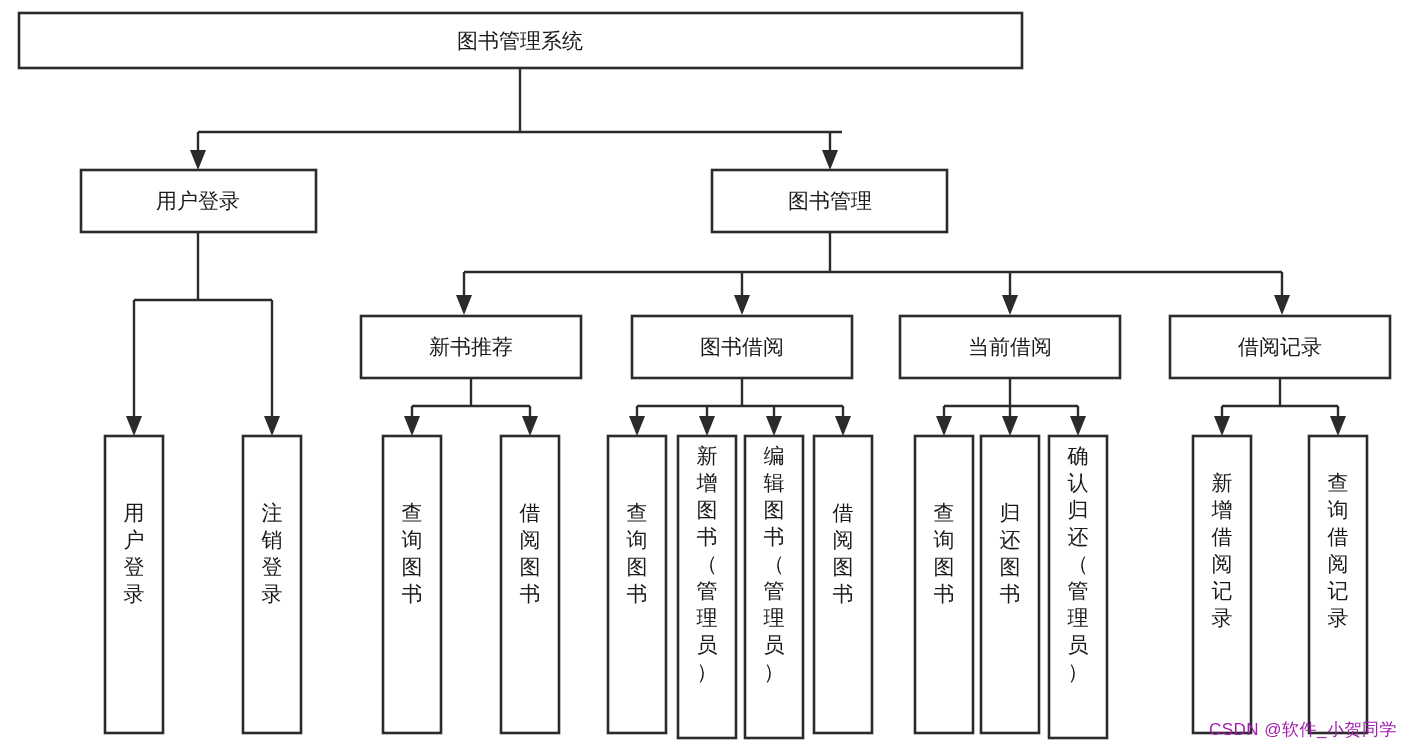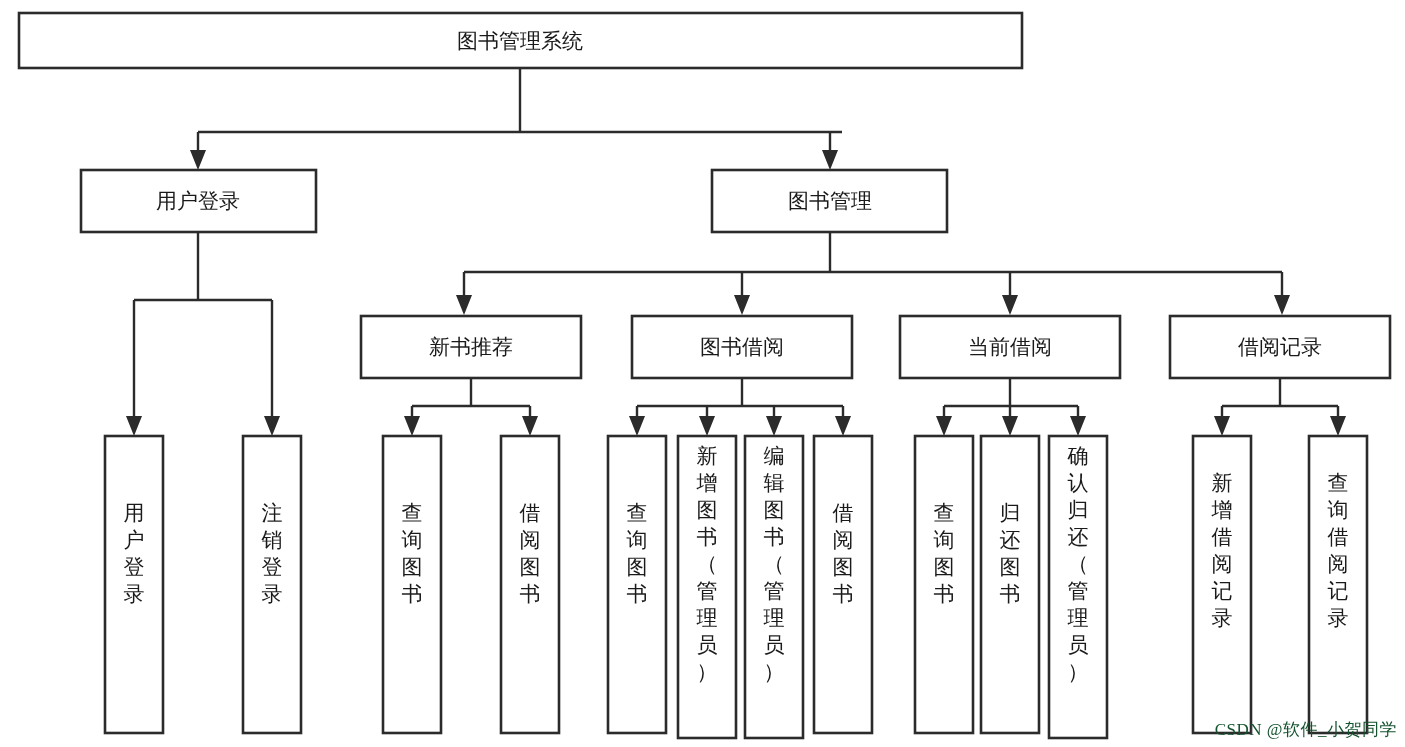--- a/index.html
+++ b/index.html
@@ -49,23 +49,23 @@
   .node-label-v {
     font-family: "DejaVu Sans", "Liberation Sans", sans-serif;
     fill: #1a1a1a;
     font-size: 21px;
     text-anchor: middle;
   }
   .watermark {
     position: absolute;
     right: 8px;
     bottom: 6px;
-    font-family: Liberation Serif, serif;
+    font-family: Liberation Sans, sans-serif;
     font-size: 17px;
-    color: #14532d;
+    color: #a21caf;
     letter-spacing: 0.5px;
     white-space: nowrap;
     user-select: none;
   }
 </style>
 </head>
 <body>
 
 <div id="diagram-root">
 

